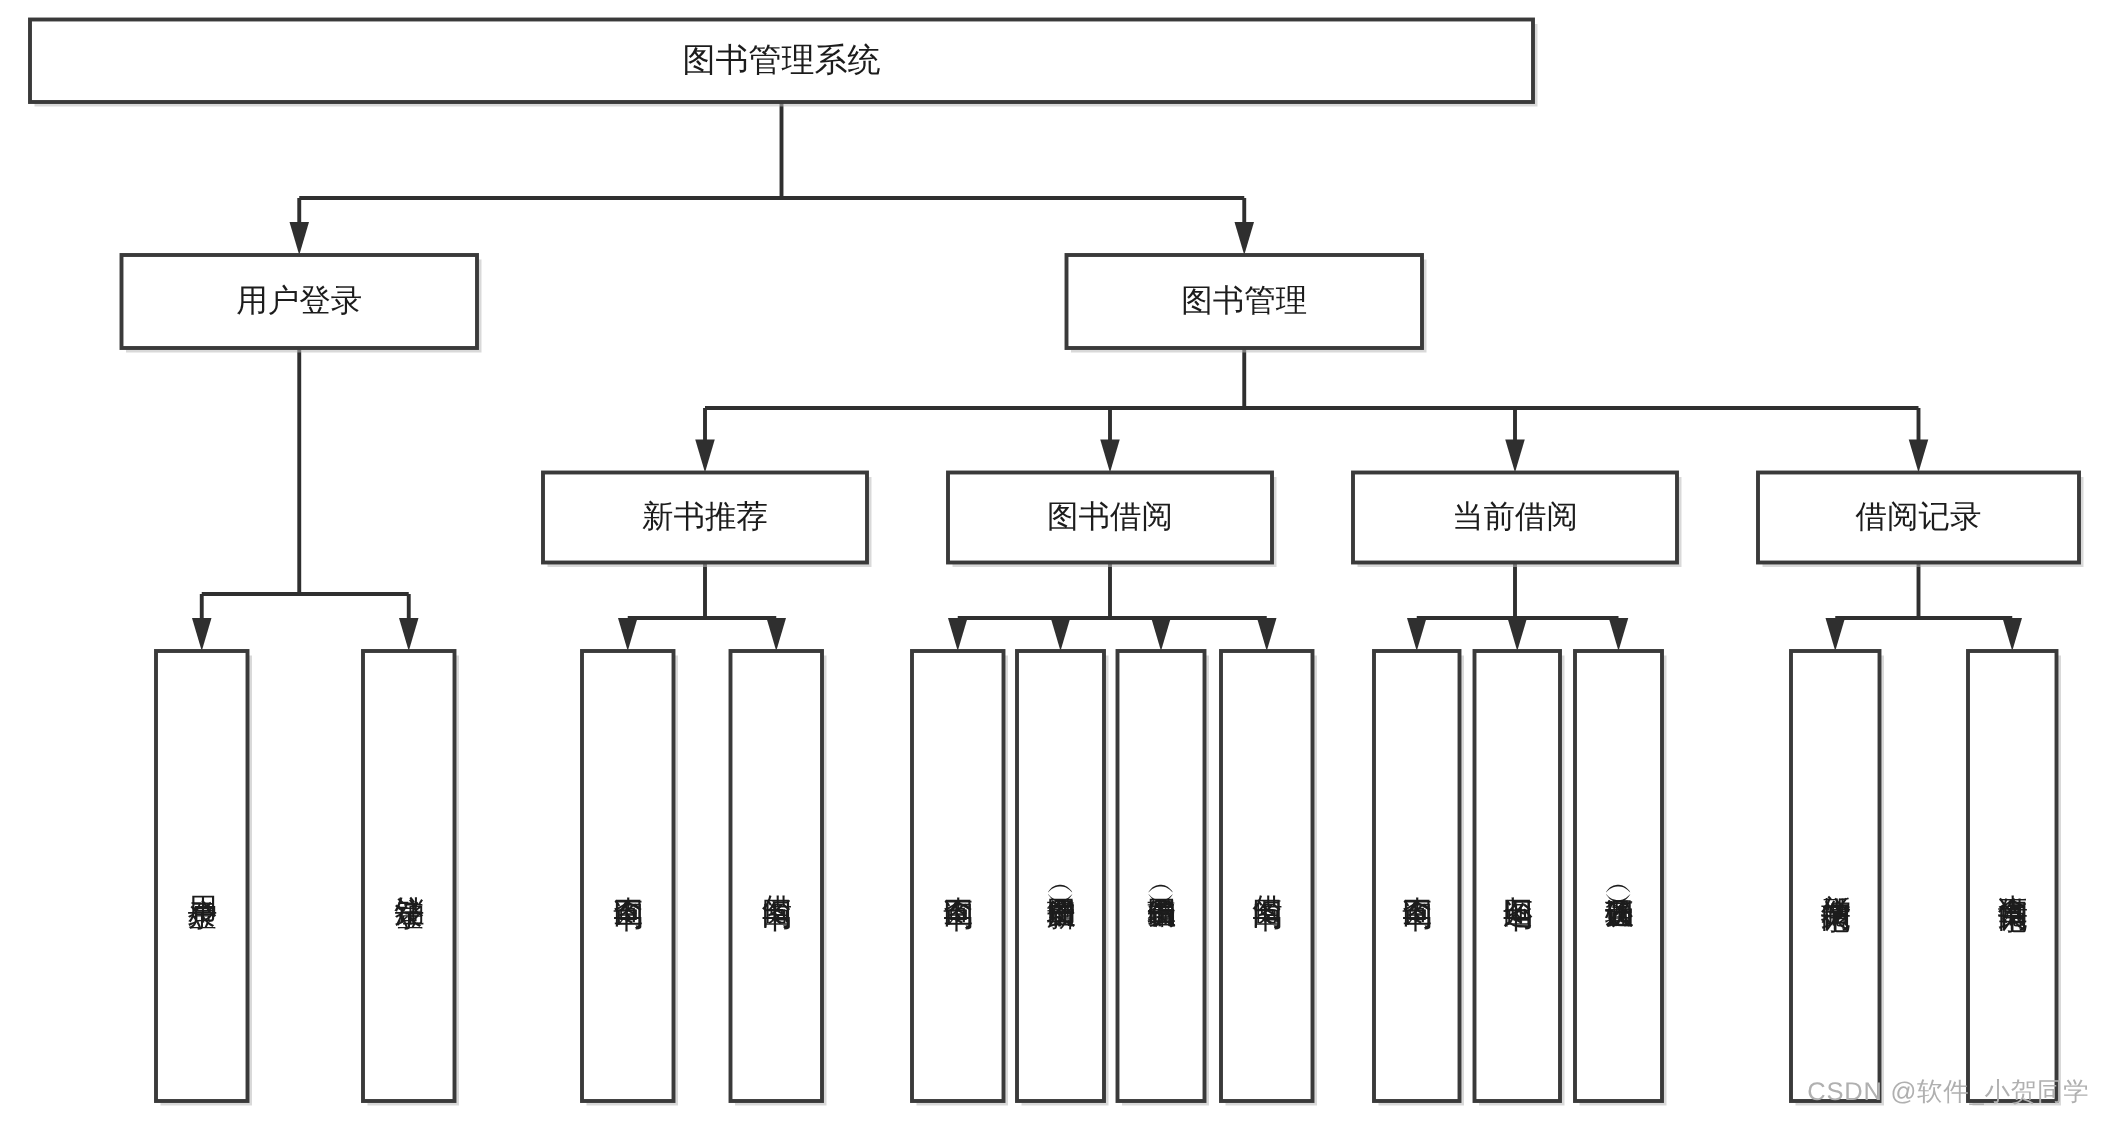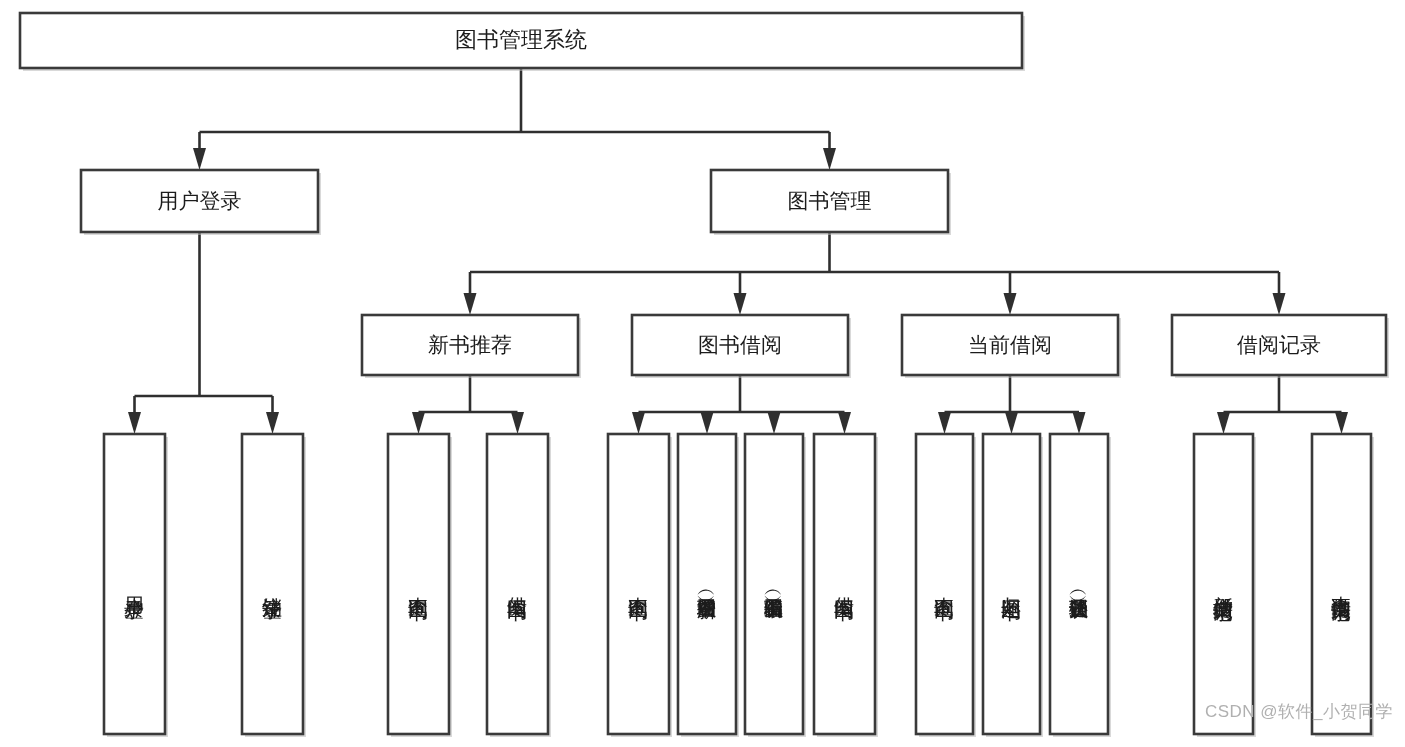--- a/index.html
+++ b/index.html
@@ -68,21 +68,21 @@
     font-size: 20px;
     line-height: 1.0;
     color: #1c1c1c;
     letter-spacing: 1.5px;
     white-space: nowrap;
   }
 
   .watermark {
     position: absolute;
     right: 12px;
-    bottom: 24px;
+    bottom: 8px;
     font-family: "Liberation Sans", "DejaVu Sans", sans-serif;
     font-size: 17px;
     color: #b0b0b0;
     letter-spacing: 0.5px;
     white-space: nowrap;
     user-select: none;
   }
 </style>
 </head>
 <body>

